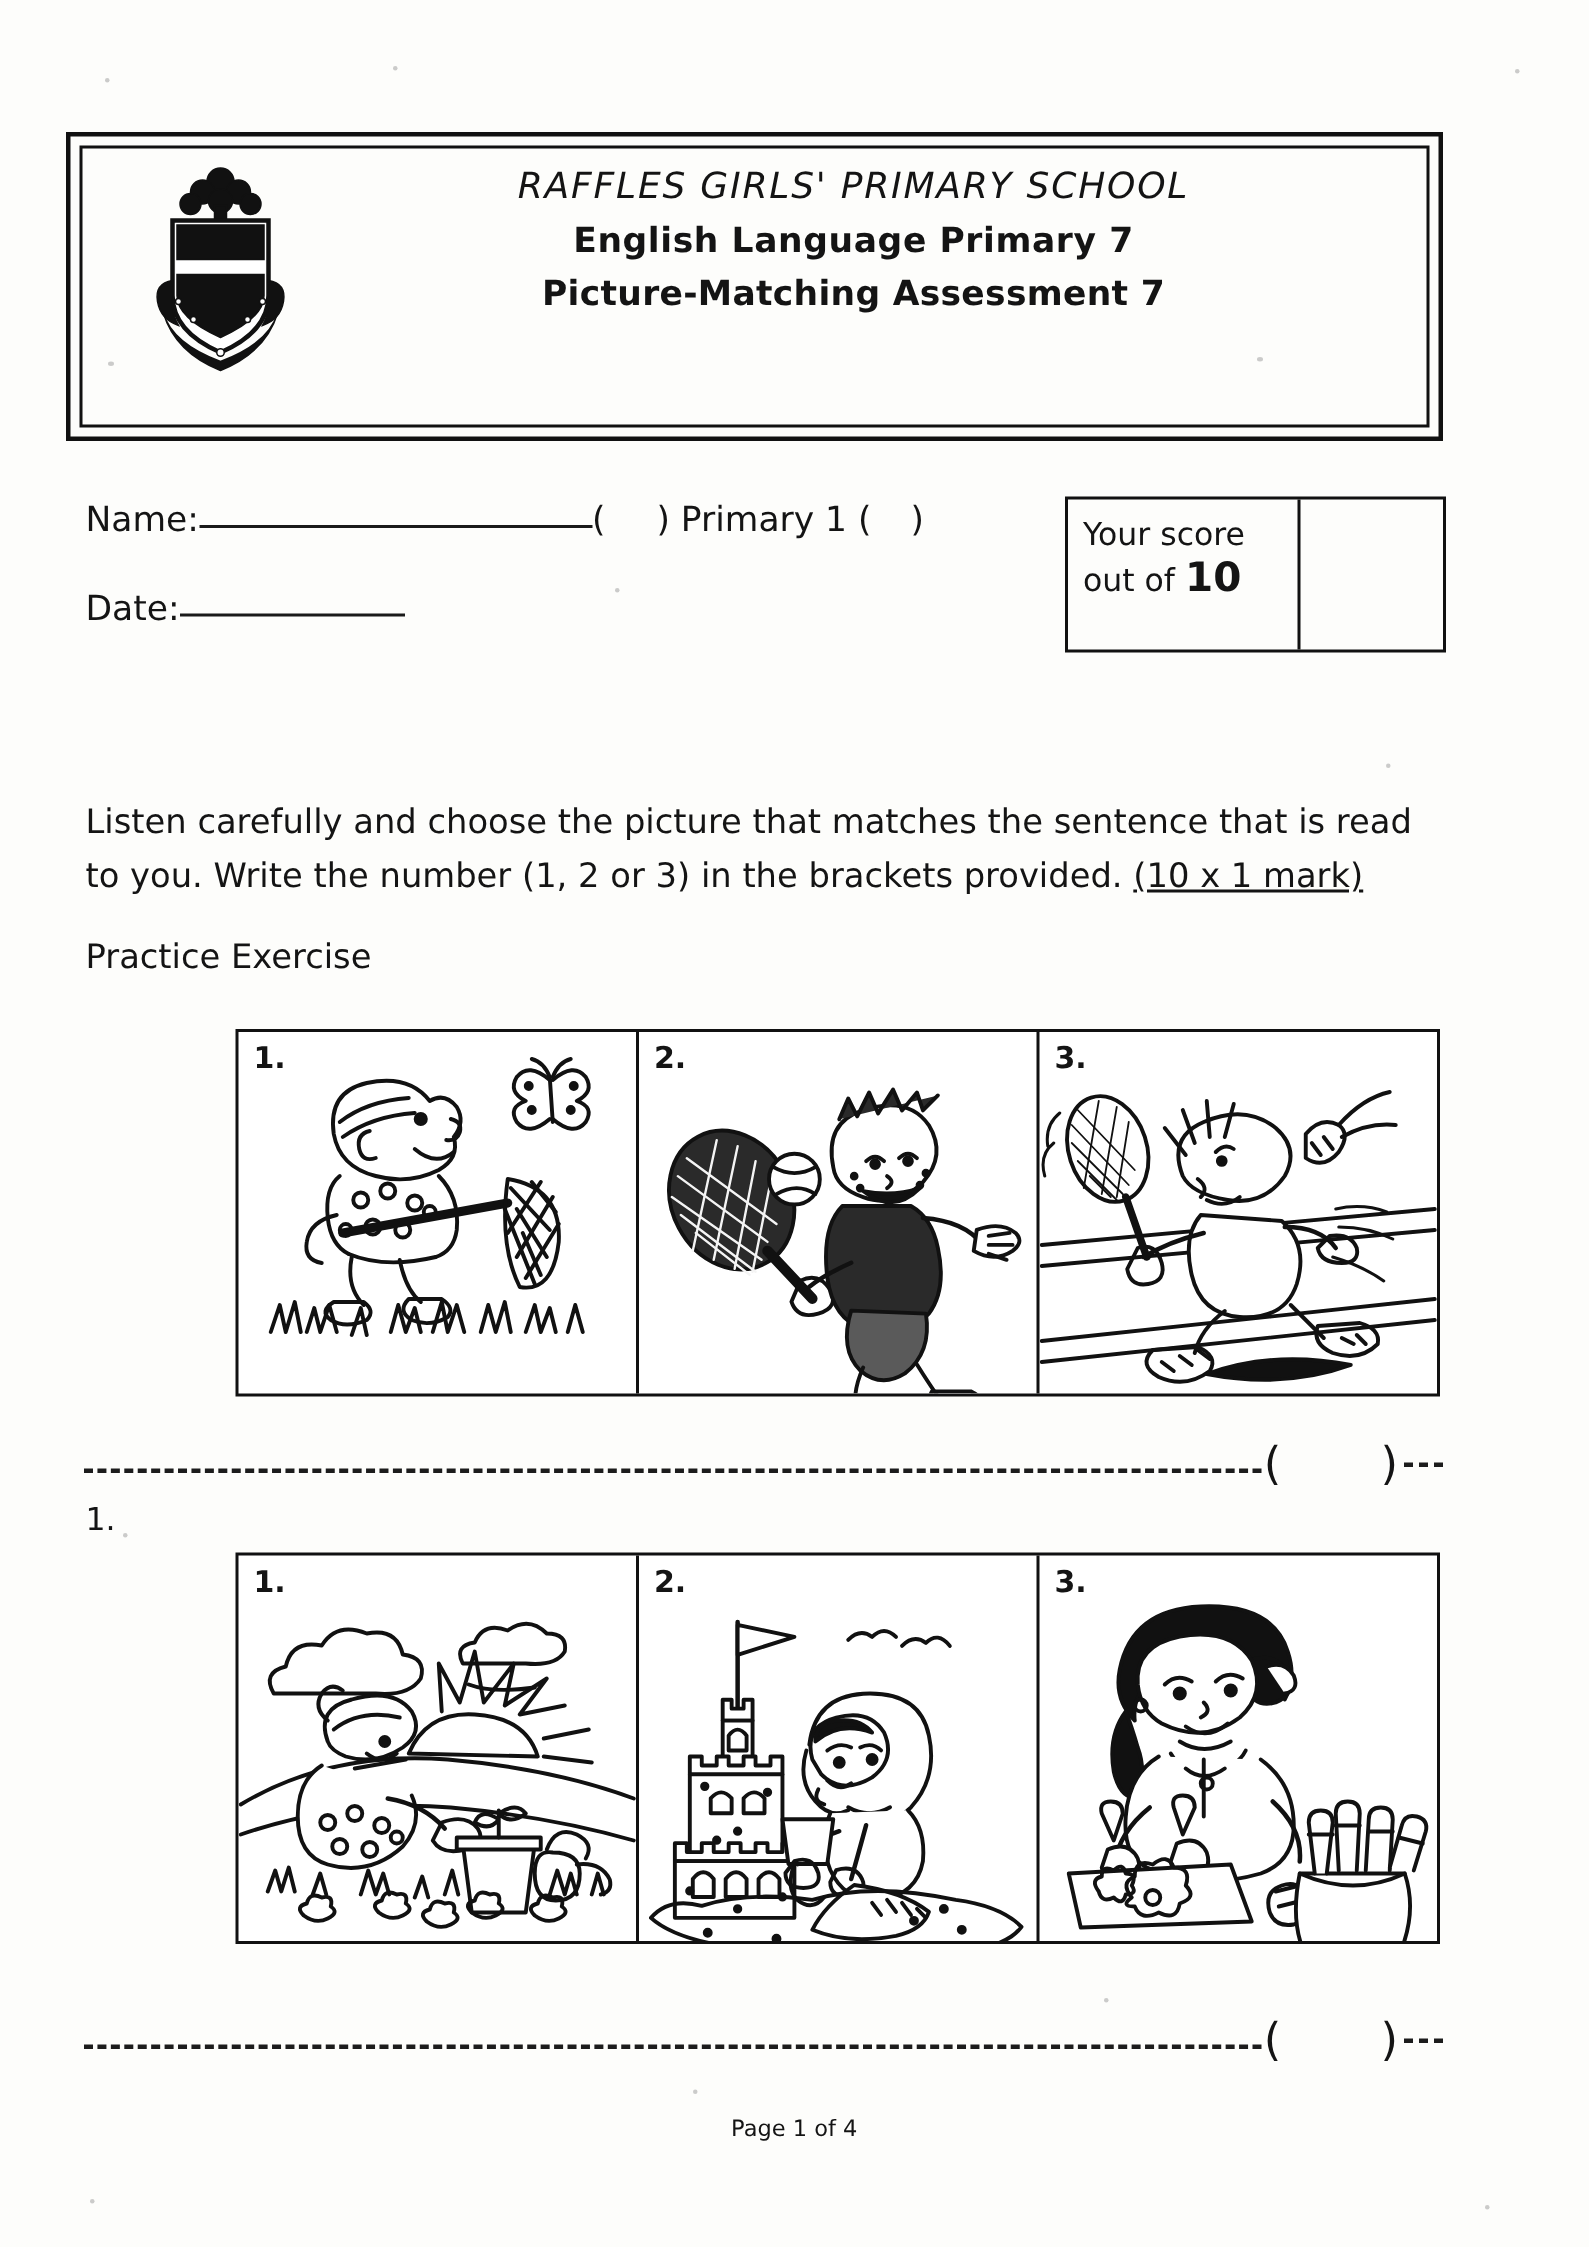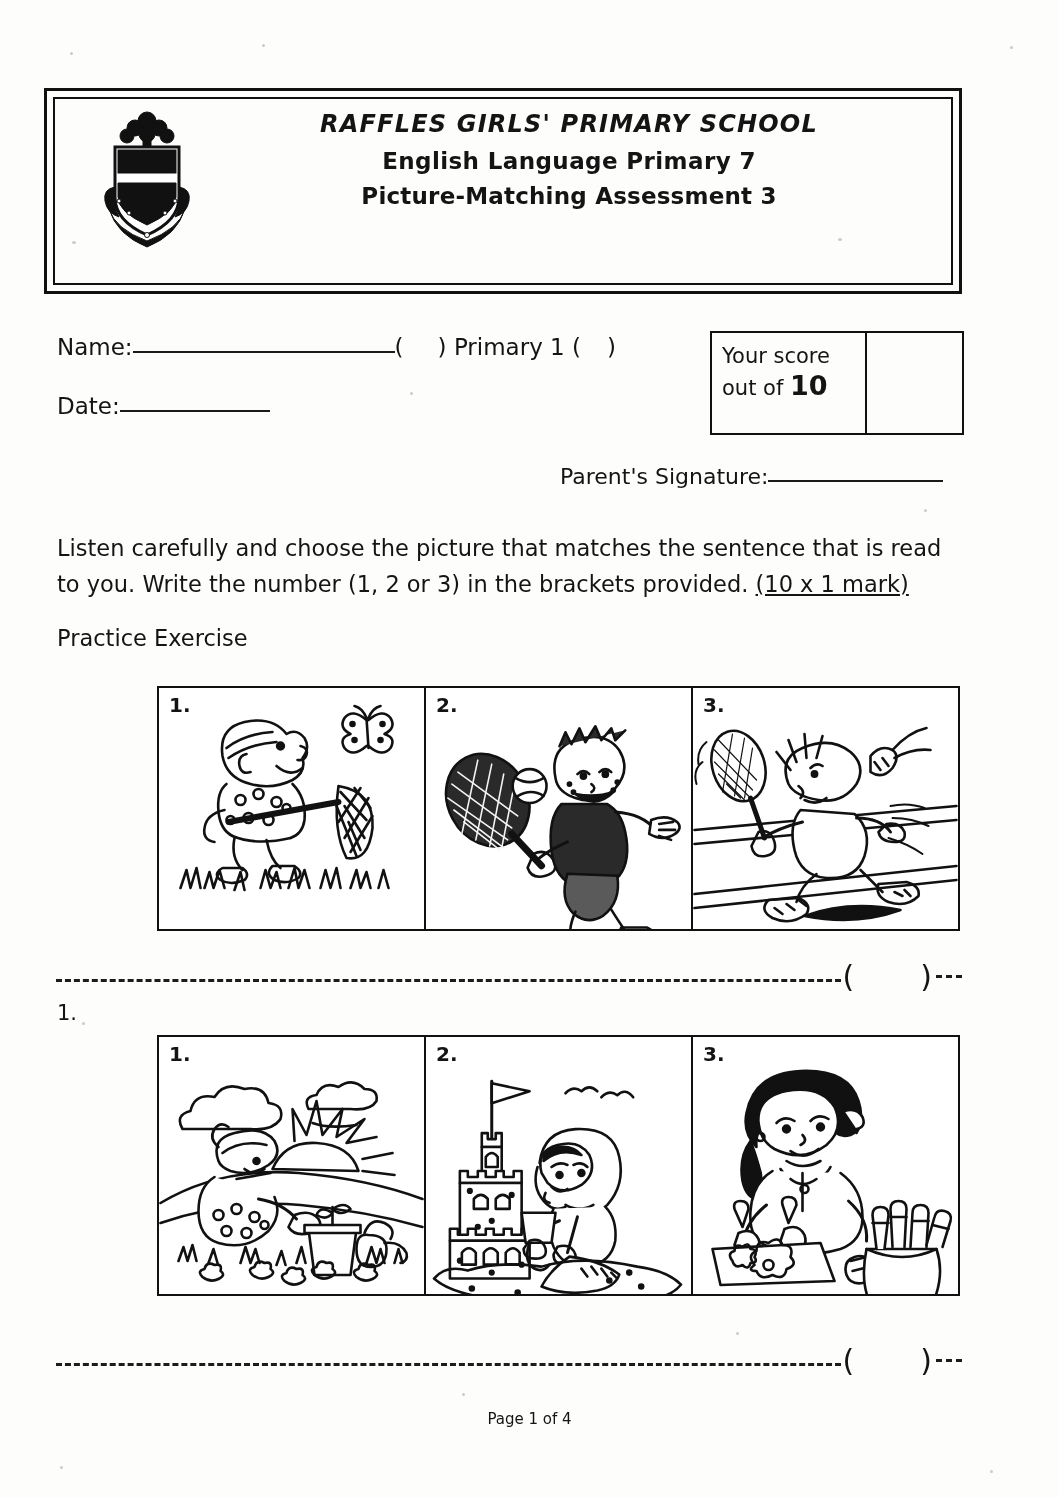--- a/index.html
+++ b/index.html
@@ -24,21 +24,21 @@
     border:2px solid #111;box-sizing:border-box;
   }
   .crest{
     position:absolute;left:52px;top:18px;width:96px;height:150px;
   }
   .header-titles{
     position:absolute;left:150px;right:18px;top:18px;
     text-align:center;
   }
   .h-line1{
-    font-size:24px;letter-spacing:1.2px;font-weight:700;
+    font-size:24px;letter-spacing:1.2px;font-weight:400;
     font-style:italic;line-height:30px;margin-bottom:7px;
   }
   .h-line2{font-size:23px;font-weight:700;line-height:30px;margin-bottom:5px;letter-spacing:.4px;}
   .h-line3{font-size:23px;font-weight:700;line-height:30px;margin-bottom:5px;letter-spacing:.2px;}
   .h-line4{font-size:23px;font-weight:700;line-height:30px;}
 
   
   .name-row{position:absolute;left:57px;top:332px;font-size:23px;line-height:30px;white-space:nowrap;}
   .date-row{position:absolute;left:57px;top:391px;font-size:23px;line-height:30px;white-space:nowrap;}
   .rule{display:inline-block;border-bottom:2px solid #1a1a1a;vertical-align:2px;}
@@ -143,21 +143,21 @@
           <circle cx="48" cy="126" r="2.5" fill="#fff"></circle>
           <circle cx="66" cy="104" r="2" fill="#fff"></circle>
           <circle cx="76" cy="92" r="2" fill="#fff"></circle>
         </g>
       </svg>
     </div>
 
     <div class="header-titles">
       <div class="h-line1">RAFFLES GIRLS' PRIMARY SCHOOL</div>
       <div class="h-line2">English Language Primary 7</div>
-      <div class="h-line3">Picture-Matching Assessment 3</div>
+      <div class="h-line3">Picture-Matching Assessment 7</div>
     </div>
   </div>
 
   <div class="name-row">
     <span>Name:</span><span class="rule rule-name"></span><span>(</span><span class="gap-sm"></span><span>)</span>
     <span>Primary 1</span>
     <span>(</span><span class="gap-xs"></span><span>)</span>
   </div>
 
   <div class="date-row">
@@ -165,23 +165,20 @@
   </div>
 
   <div class="score-box">
     <div class="score-label-cell">
       <div class="score-l1">Your score</div>
       <div class="score-l2"><span>out of </span><b>10</b></div>
     </div>
     <div class="score-value-cell"></div>
   </div>
 
-  <div class="sign-row">
-    <span>Parent's Signature:</span><span class="rule rule-sign"></span>
-  </div>
 
   <div class="instructions">
     <span>Listen carefully and choose the picture that matches the sentence that is read to you. Write the number (1, 2 or 3) in the brackets provided. </span><span class="mark-note">(10 x 1 mark)</span>
   </div>
   <div class="practice-label">Practice Exercise</div>
 
   <div class="pic-frame" id="frame-practice">
 
     <div class="pic-cell">
       <div class="pic-num">1.</div>

